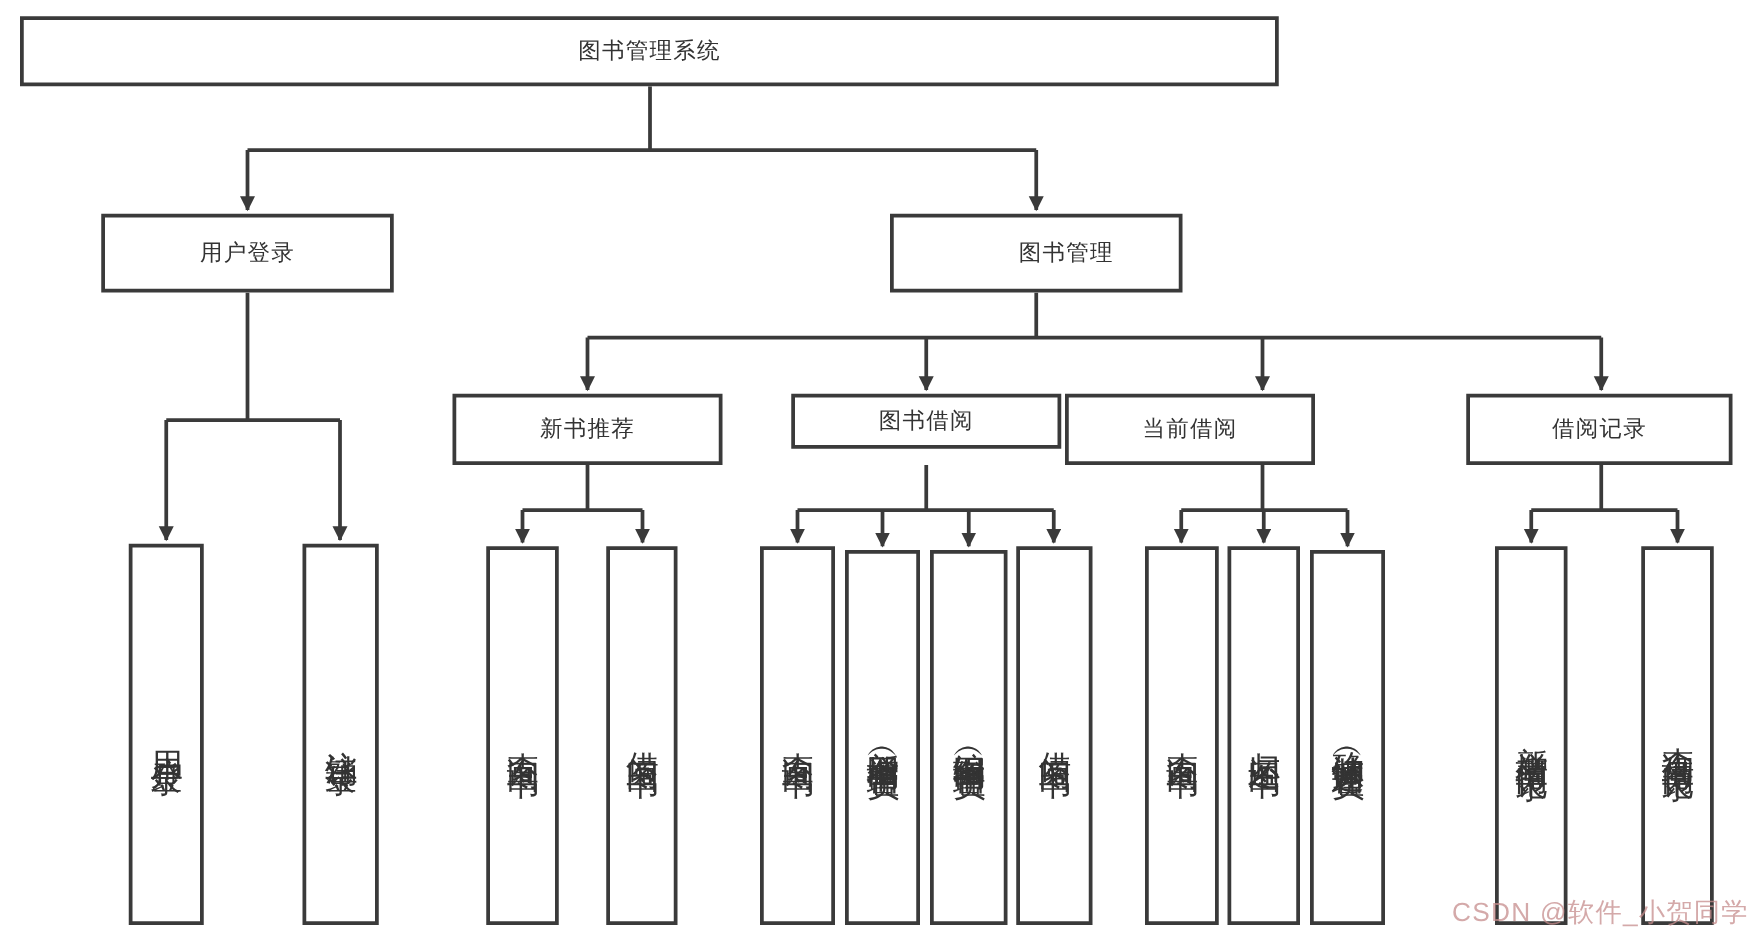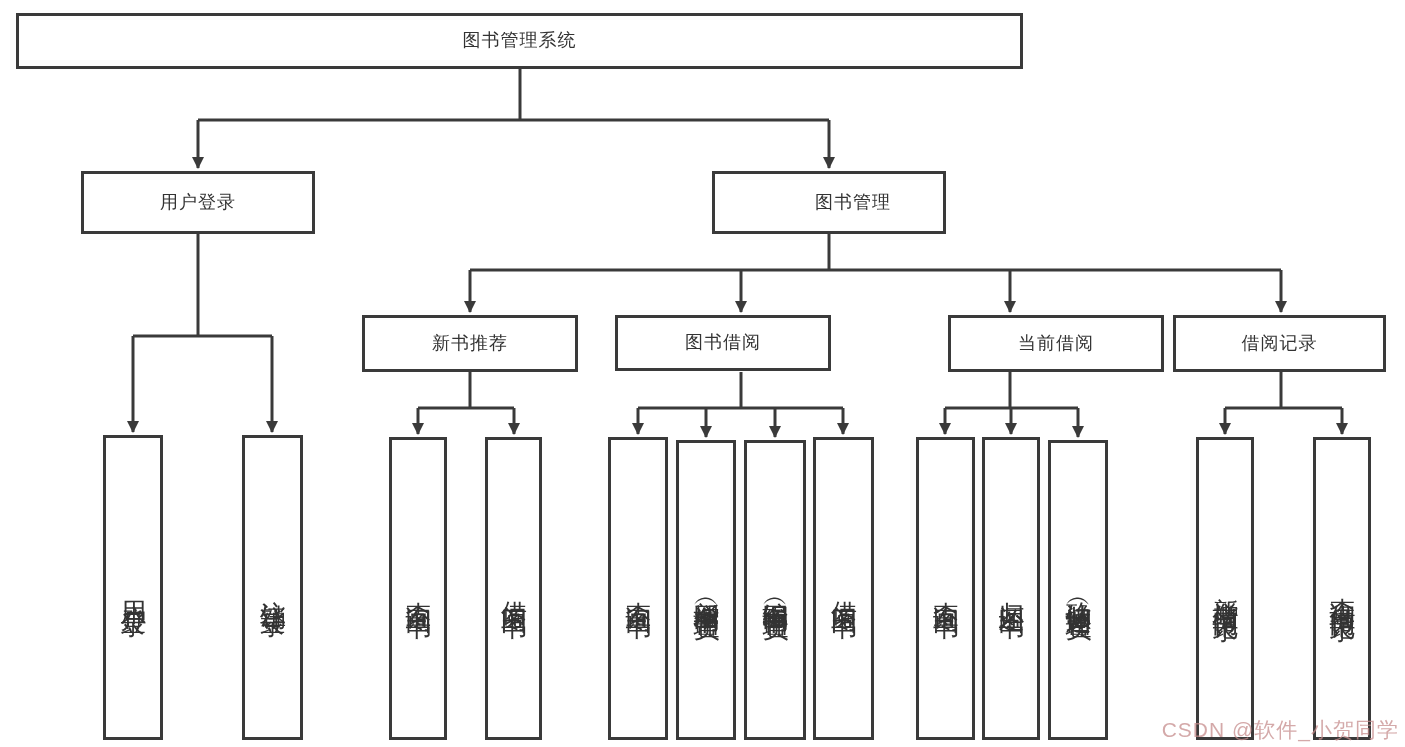--- a/index.html
+++ b/index.html
@@ -45,22 +45,22 @@
     writing-mode: vertical-rl;
     font-size: 26px;
     letter-spacing: 4px;
     line-height: 1.15;
   }
   
   .n-root          { left: 16px;   top: 13px;  width: 1007px; height: 56px; }
   .n-user-login    { left: 81px;   top: 171px; width: 234px;  height: 63px; }
   .n-book-mgmt     { left: 712px;  top: 171px; width: 234px;  height: 63px; padding-left: 48px; }
   .n-new-book      { left: 362px;  top: 315px; width: 216px;  height: 57px; }
-  .n-book-borrow   { left: 615px;  top: 315px; width: 216px;  height: 56px; }
-  .n-cur-borrow    { left: 948px;  top: 315px; width: 216px;  height: 57px; }
+  .n-book-borrow   { left: 633px;  top: 315px; width: 216px;  height: 44px; }
+  .n-cur-borrow    { left: 852px;  top: 315px; width: 200px;  height: 57px; }
   .n-borrow-rec    { left: 1173px; top: 315px; width: 213px;  height: 57px; }
   
   .l-user-login    { left: 103px;  top: 435px; width: 60px; height: 305px; }
   .l-logout        { left: 242px;  top: 435px; width: 61px; height: 305px; }
   .l-query1        { left: 389px;  top: 437px; width: 58px; height: 303px; }
   .l-borrow1       { left: 485px;  top: 437px; width: 57px; height: 303px; }
   .l-query2        { left: 608px;  top: 437px; width: 60px; height: 303px; }
   .l-add-book      { left: 676px;  top: 440px; width: 60px; height: 300px; letter-spacing: 2px; }
   .l-edit-book     { left: 744px;  top: 440px; width: 62px; height: 300px; letter-spacing: 2px; }
   .l-borrow2       { left: 813px;  top: 437px; width: 61px; height: 303px; }

